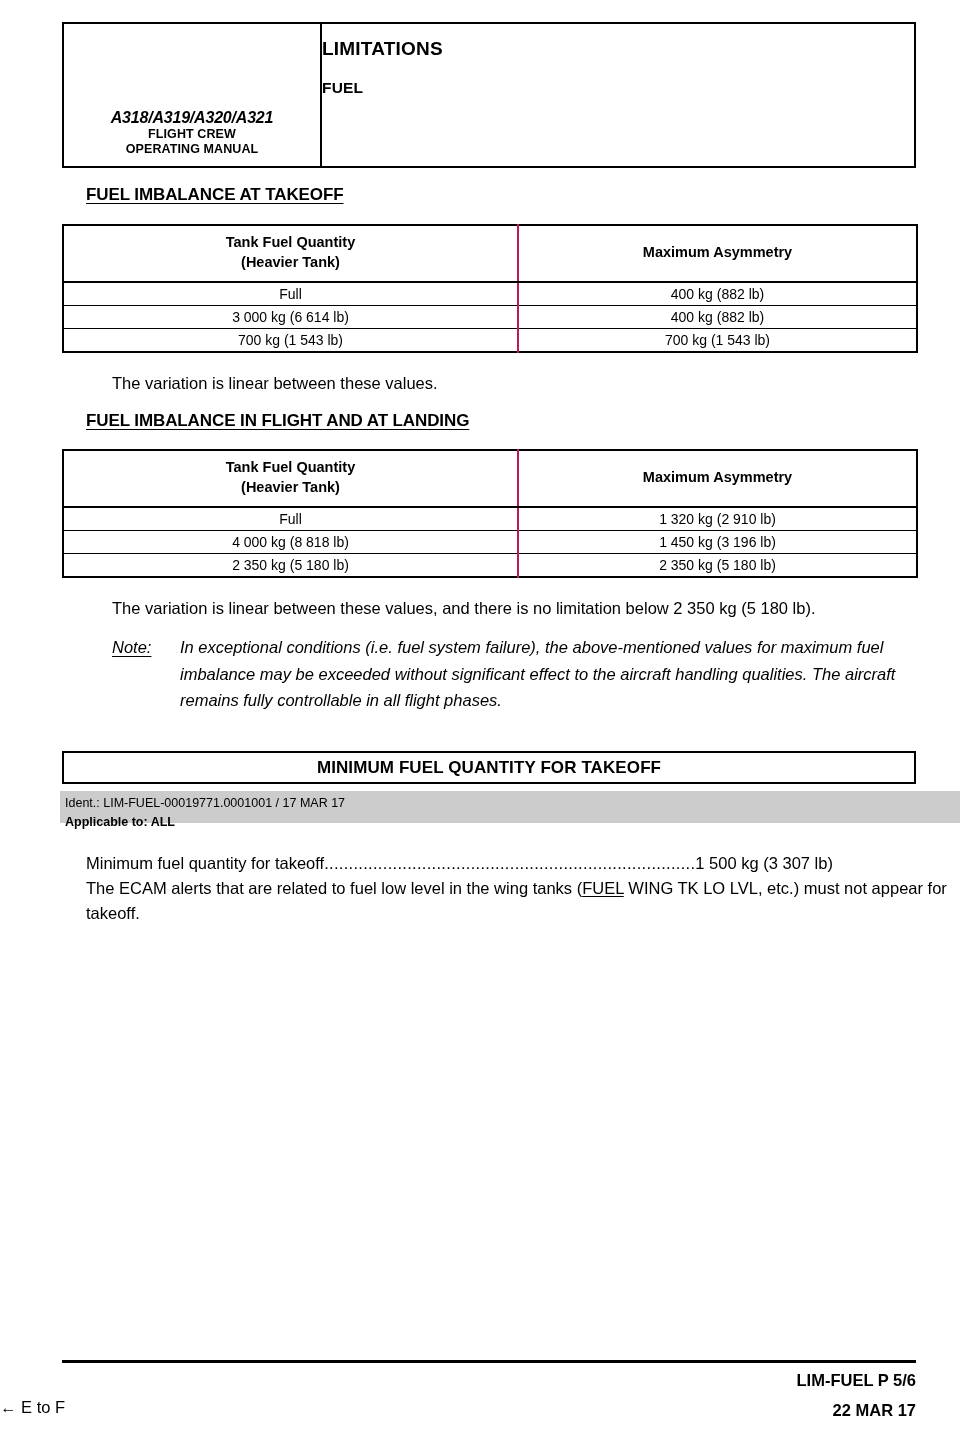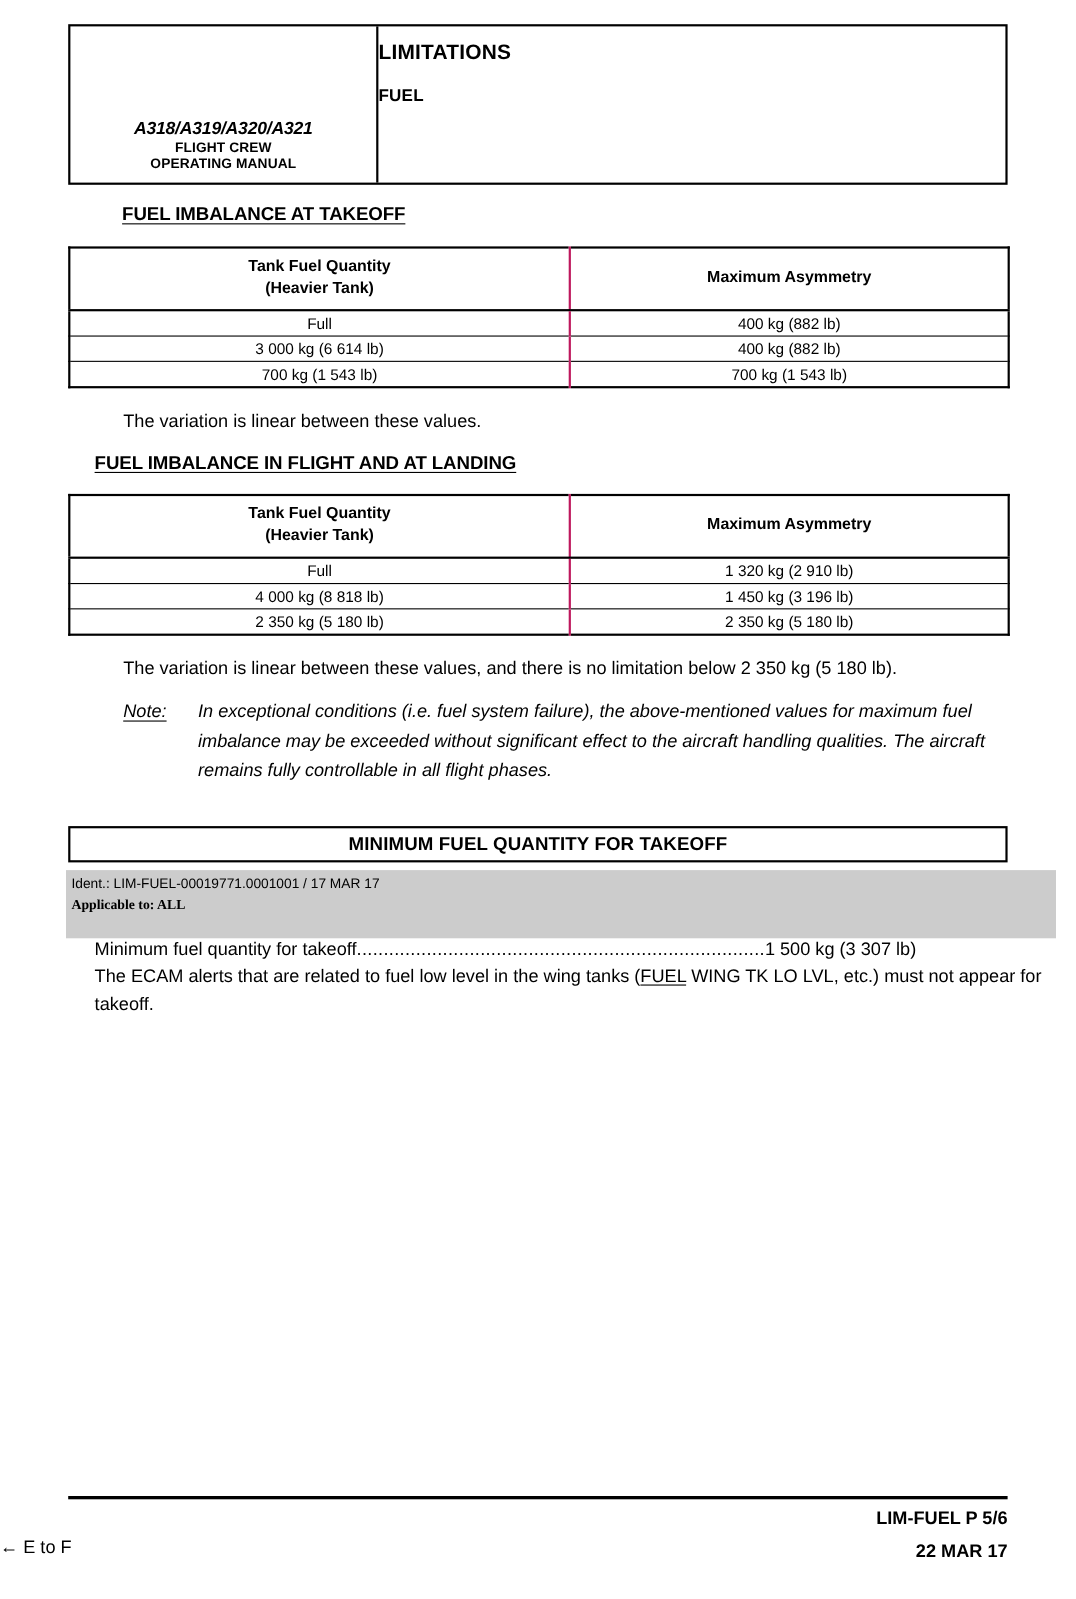--- a/index.html
+++ b/index.html
@@ -29,21 +29,21 @@
     position: absolute;
     left: 62px;
     top: 22px;
     width: 854px;
     height: 146px;
     border: 2px solid #000;
     box-sizing: border-box;
     display: flex;
   }
   .hdr-left {
-    width: 280px;
+    width: 258px;
     border-right: 2px solid #000;
     box-sizing: border-box;
     display: flex;
     flex-direction: column;
     justify-content: flex-end;
     align-items: center;
     padding-bottom: 8px;
   }
   .hdr-model {
     font-size: 16px;
@@ -152,34 +152,33 @@
     font-weight: bold;
     letter-spacing: 0.1px;
   }
 
   
   .ident-band {
     position: absolute;
     left: 60px;
     top: 791px;
     width: 900px;
-    height: 62px;
+    height: 32px;
     background: #cccccc;
     padding: 3px 0 0 5px;
     box-sizing: border-box;
   }
   .ident-line {
     font-size: 12.5px;
     line-height: 1.5;
   }
   .ident-applic {
     font-size: 12.5px;
     font-weight: bold;
     line-height: 1.5;
-    font-family: Liberation Serif, serif;
   }
 
   
   .footer-rule {
     position: absolute;
     left: 62px;
     top: 1360px;
     width: 854px;
     height: 0;
     border-top: 3px solid #000;
@@ -222,21 +221,21 @@
       <div class="hdr-model">A318/A319/A320/A321</div>
       <div class="hdr-sub">FLIGHT CREW</div>
       <div class="hdr-sub">OPERATING MANUAL</div>
     </div>
     <div class="hdr-right">
       <div class="hdr-title">LIMITATIONS</div>
       <div class="hdr-chapter">FUEL</div>
     </div>
   </div>
 
-  <div class="sec-heading" style="left:86px; top:185px;margin-left:25px;">FUEL IMBALANCE AT TAKEOFF</div>
+  <div class="sec-heading" style="left:86px; top:185px;">FUEL IMBALANCE AT TAKEOFF</div>
 
   <table class="dtable" style="left:62px; top:224px;">
     <colgroup>
         <col class="c1">
         <col class="c2">
       </colgroup>
     <tbody>
       <tr>
         <td class="hdr c1sep">
           <div>Tank Fuel Quantity</div>

